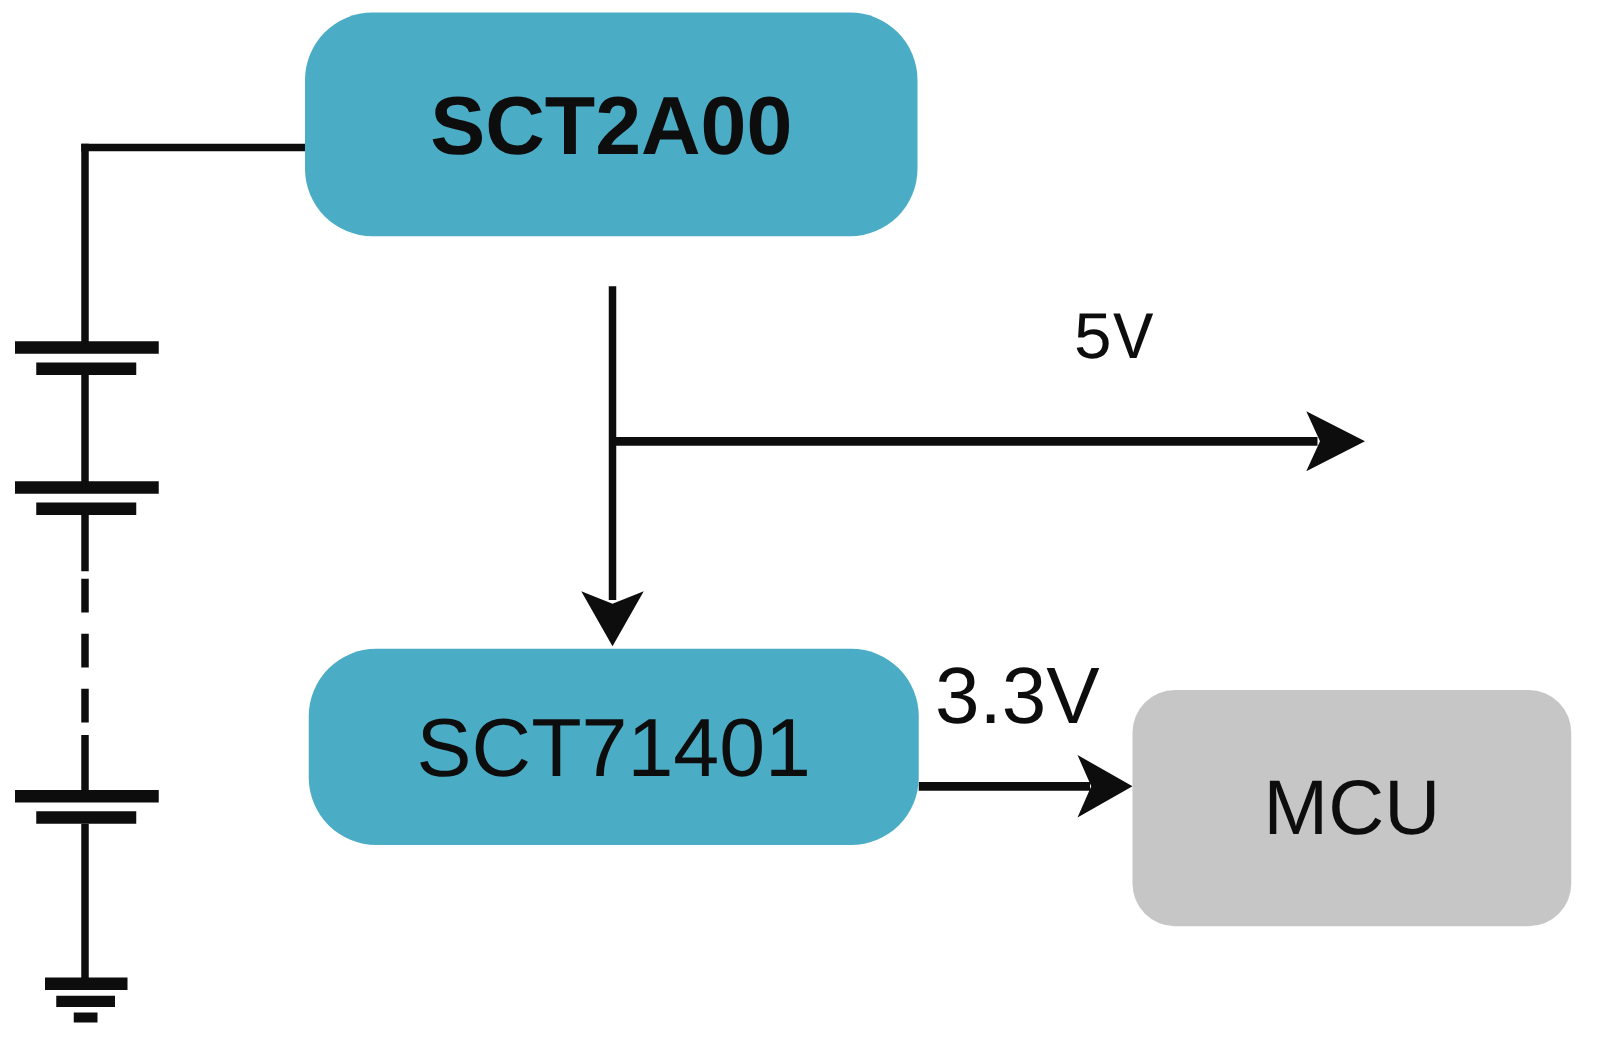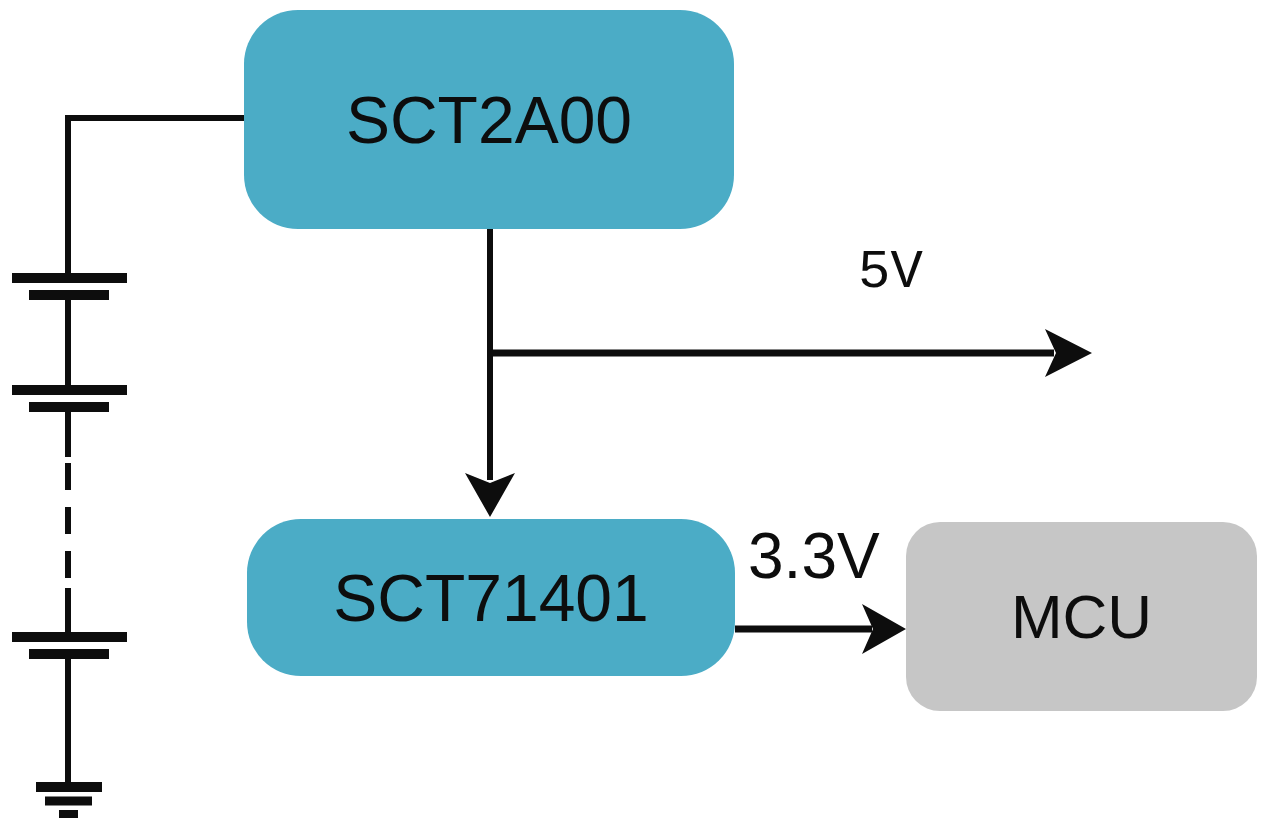--- a/index.html
+++ b/index.html
@@ -7,24 +7,24 @@
     position:relative; width:1280px; height:831px; background:#fff;
     overflow:hidden; font-family:"Liberation Sans","DejaVu Sans",sans-serif;
     color:#111;
   }
   svg.wires { position:absolute; left:0; top:0; width:1280px; height:831px; }
   .block {
     position:absolute; display:flex; align-items:center; justify-content:center;
     font-size:66px; color:#0d0d0d; letter-spacing:0px; line-height:1;
   }
   .block.teal { background:#4BACC6; border-radius:54px; }
-  #blk-sct2a00  { left:244px; top:10px;  width:490px; height:219px; }
+  #blk-sct2a00  { left:244px; top:10px;  width:490px; height:179px;font-weight:bold; }
   #blk-sct71401 { left:247px; top:519px; width:488px; height:157px; }
   #blk-mcu {
-    left:906px; top:522px; width:351px; height:189px;
+    left:906px; top:552px; width:351px; height:189px;
     background:#C6C6C6; border-radius:34px; font-size:62px;
   }
   .rail-label { position:absolute; color:#0d0d0d; line-height:1; }
   #lbl-5v  { left:858px; top:246px; font-size:54px;font-family:Liberation Mono, monospace; }
   #lbl-3v3 { left:748px; top:524px; font-size:64px; }
   .watermark {
     position:absolute; left:986px; top:740px;
     display:flex; align-items:center; gap:7px;
   }
   .watermark-text {

